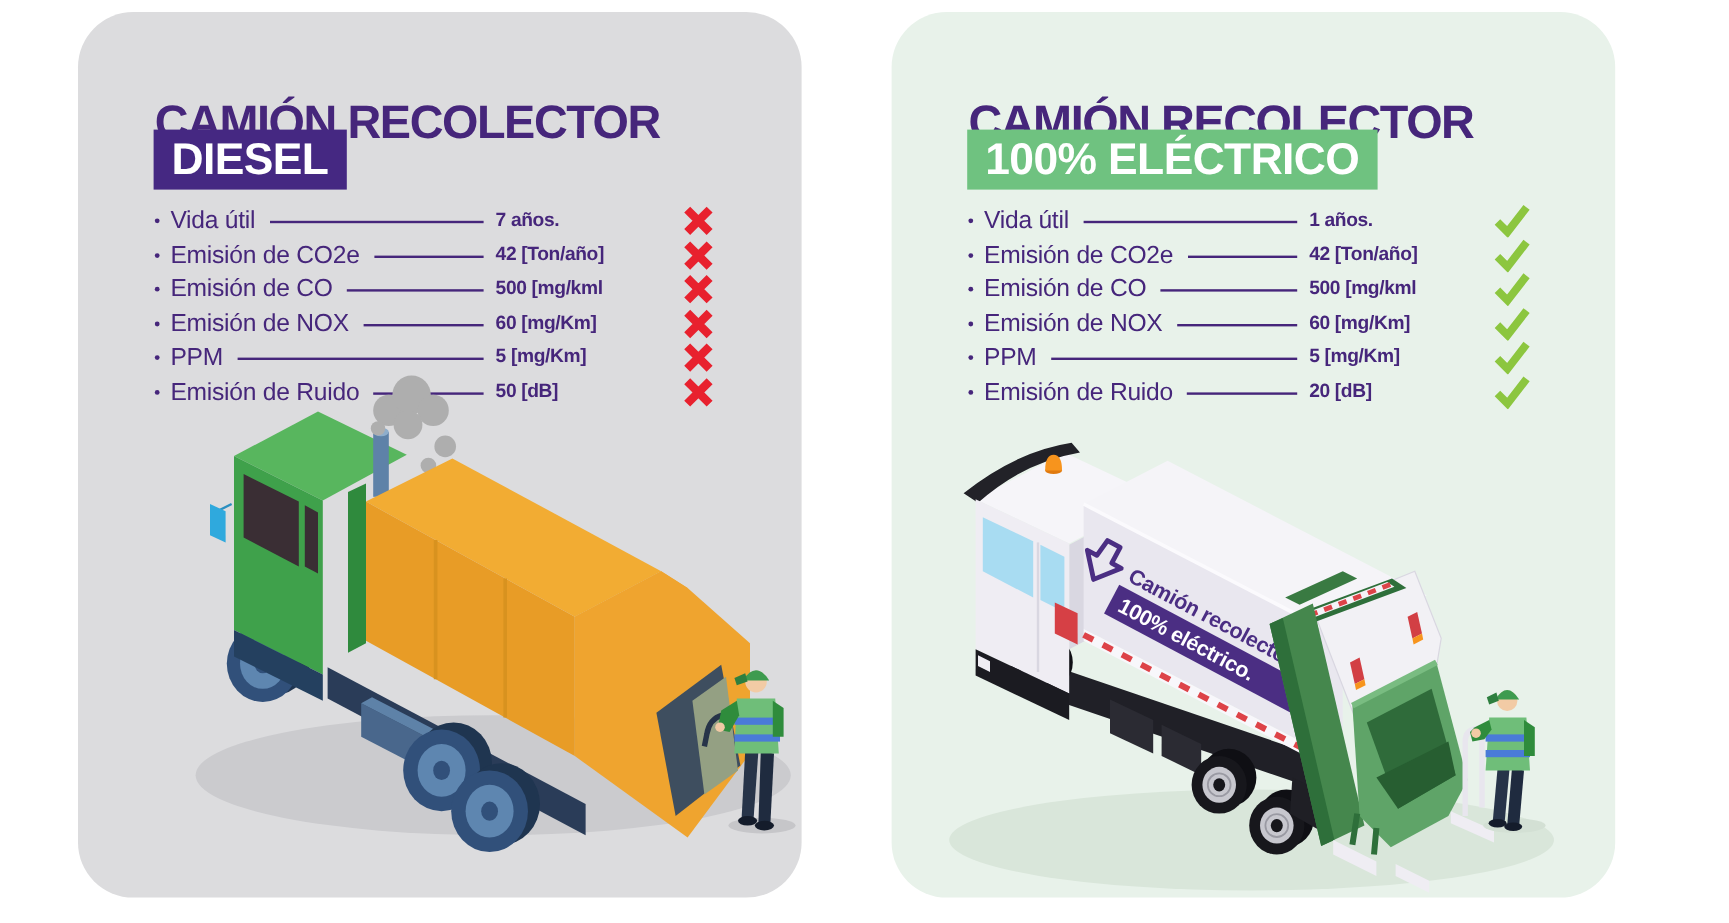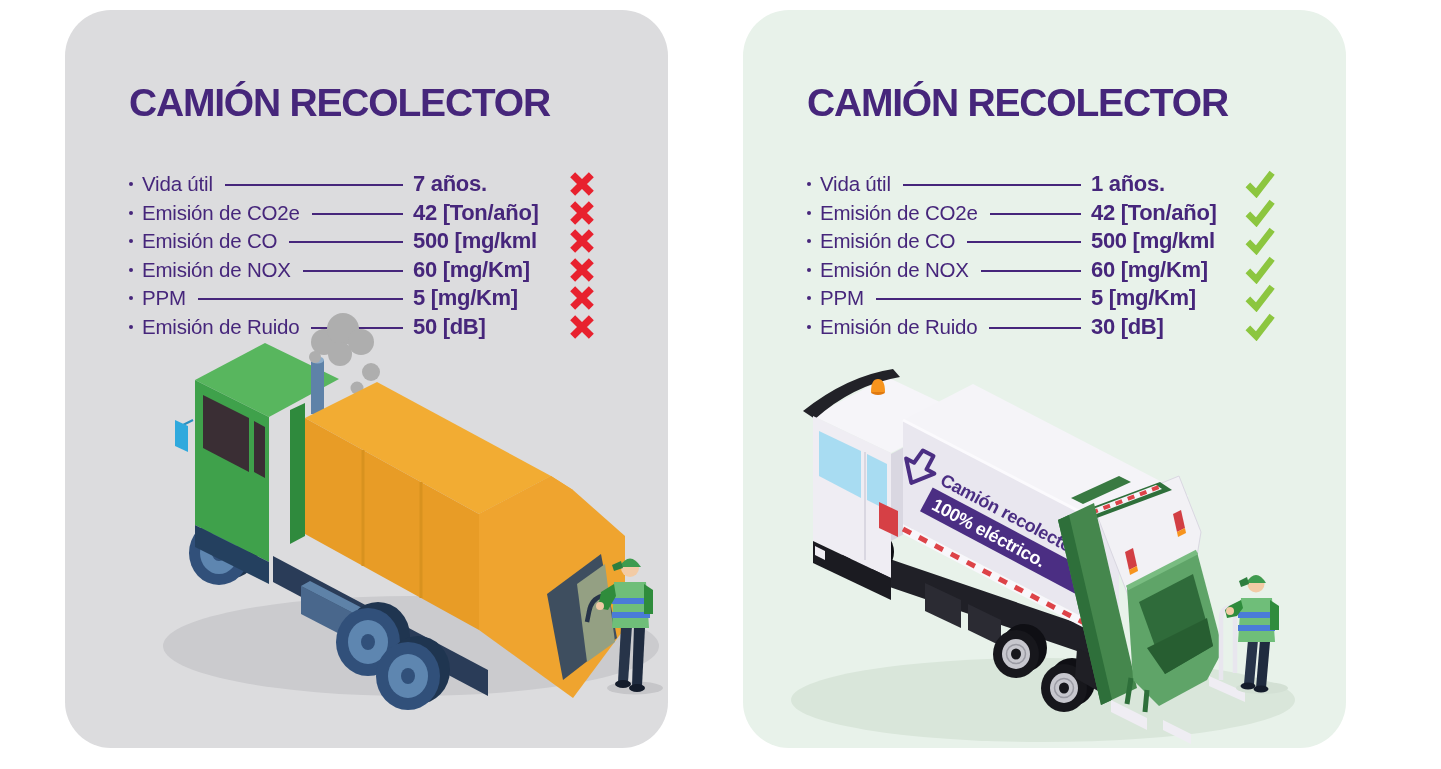--- a/index.html
+++ b/index.html
@@ -12,35 +12,36 @@
          letter-spacing:-1.2px;color:#46267b;white-space:nowrap;line-height:1;}
   .badge{position:absolute;left:63px;top:98px;height:50px;line-height:50px;padding:0 15px;
          font-size:37px;font-weight:800;letter-spacing:-0.5px;color:#ffffff;white-space:nowrap;}
   .panel.left .badge{background:#452882;}
   .panel.right .badge{background:#6fc280;}
   .specs{position:absolute;left:62px;top:160px;width:472px;}
   .row{display:flex;align-items:center;height:28.5px;color:#46267b;}
   .dot{width:4px;height:4px;border-radius:50%;background:#46267b;margin:0 9px 0 2px;flex:none;}
   .lbl{font-size:20.5px;font-weight:500;letter-spacing:-0.2px;white-space:nowrap;}
   .lead{flex:1;height:0;border-top:2px solid #46267b;margin:2px 10px 0 12px;}
-  .val{width:152px;font-size:22px;font-weight:700;letter-spacing:-0.3px;white-space:nowrap;flex:none;}
+  .val{width:152px;font-size:16px;font-weight:700;letter-spacing:-0.3px;white-space:nowrap;flex:none;}
   .ic{width:34px;display:flex;justify-content:center;align-items:center;flex:none;}
   .truck-svg{position:absolute;}
   .panel.left .truck-svg{left:88px;top:288px;}
   .panel.right .truck-svg{left:32px;top:338px;}
   .banner-t1{font-size:18px;font-weight:700;letter-spacing:-0.3px;}
   .banner-t2{font-size:18px;font-weight:700;letter-spacing:-0.3px;}
 </style>
 </head>
 <body>
 
 <div class="stage">
 
   <section class="panel left">
     <h1 class="title">CAMIÓN RECOLECTOR</h1>
+    <div class="badge">DIESEL</div>
 
     <div class="specs">
       <div class="row">
         <span class="dot"></span>
         <span class="lbl">Vida útil</span>
         <span class="lead"></span>
         <span class="val">7 años.</span>
         <span class="ic">
             <svg width="28" height="28" viewBox="0 0 30 30">
               <path d="M5 5 L25 25 M25 5 L5 25" stroke="#e8212e" stroke-width="7.5"></path>
@@ -175,20 +176,21 @@
         <polygon points="491,286 500,292 500,316 491,316" fill="#2f8c3c"></polygon>
         <circle cx="477" cy="270" r="9" fill="#f2cba5"></circle>
         <path d="M466,269 Q477,252 488,269 Z" fill="#3e9b4f"></path>
         <polygon points="459,267 468,263 470,270 461,273" fill="#2e7f3f"></polygon>
       </g>
     </svg>
   </section>
 
   <section class="panel right">
     <h1 class="title">CAMIÓN RECOLECTOR</h1>
+    <div class="badge">100% ELÉCTRICO</div>
 
     <div class="specs">
       <div class="row">
         <span class="dot"></span>
         <span class="lbl">Vida útil</span>
         <span class="lead"></span>
         <span class="val">1 años.</span>
         <span class="ic">
             <svg width="32" height="28" viewBox="0 0 34 30">
               <path d="M4 16 L13 25 L30 3" stroke="#8cc63f" stroke-width="7" fill="none"></path>
@@ -236,21 +238,21 @@
         <span class="ic">
             <svg width="32" height="28" viewBox="0 0 34 30">
               <path d="M4 16 L13 25 L30 3" stroke="#8cc63f" stroke-width="7" fill="none"></path>
             </svg>
           </span>
       </div>
       <div class="row">
         <span class="dot"></span>
         <span class="lbl">Emisión de Ruido</span>
         <span class="lead"></span>
-        <span class="val">30 [dB]</span>
+        <span class="val">20 [dB]</span>
         <span class="ic">
             <svg width="32" height="28" viewBox="0 0 34 30">
               <path d="M4 16 L13 25 L30 3" stroke="#8cc63f" stroke-width="7" fill="none"></path>
             </svg>
           </span>
       </div>
     </div>
 
     <svg class="truck-svg" width="530" height="400" viewBox="0 0 530 400">
       <ellipse cx="268" cy="352" rx="252" ry="42" fill="#d9e6da"></ellipse>

